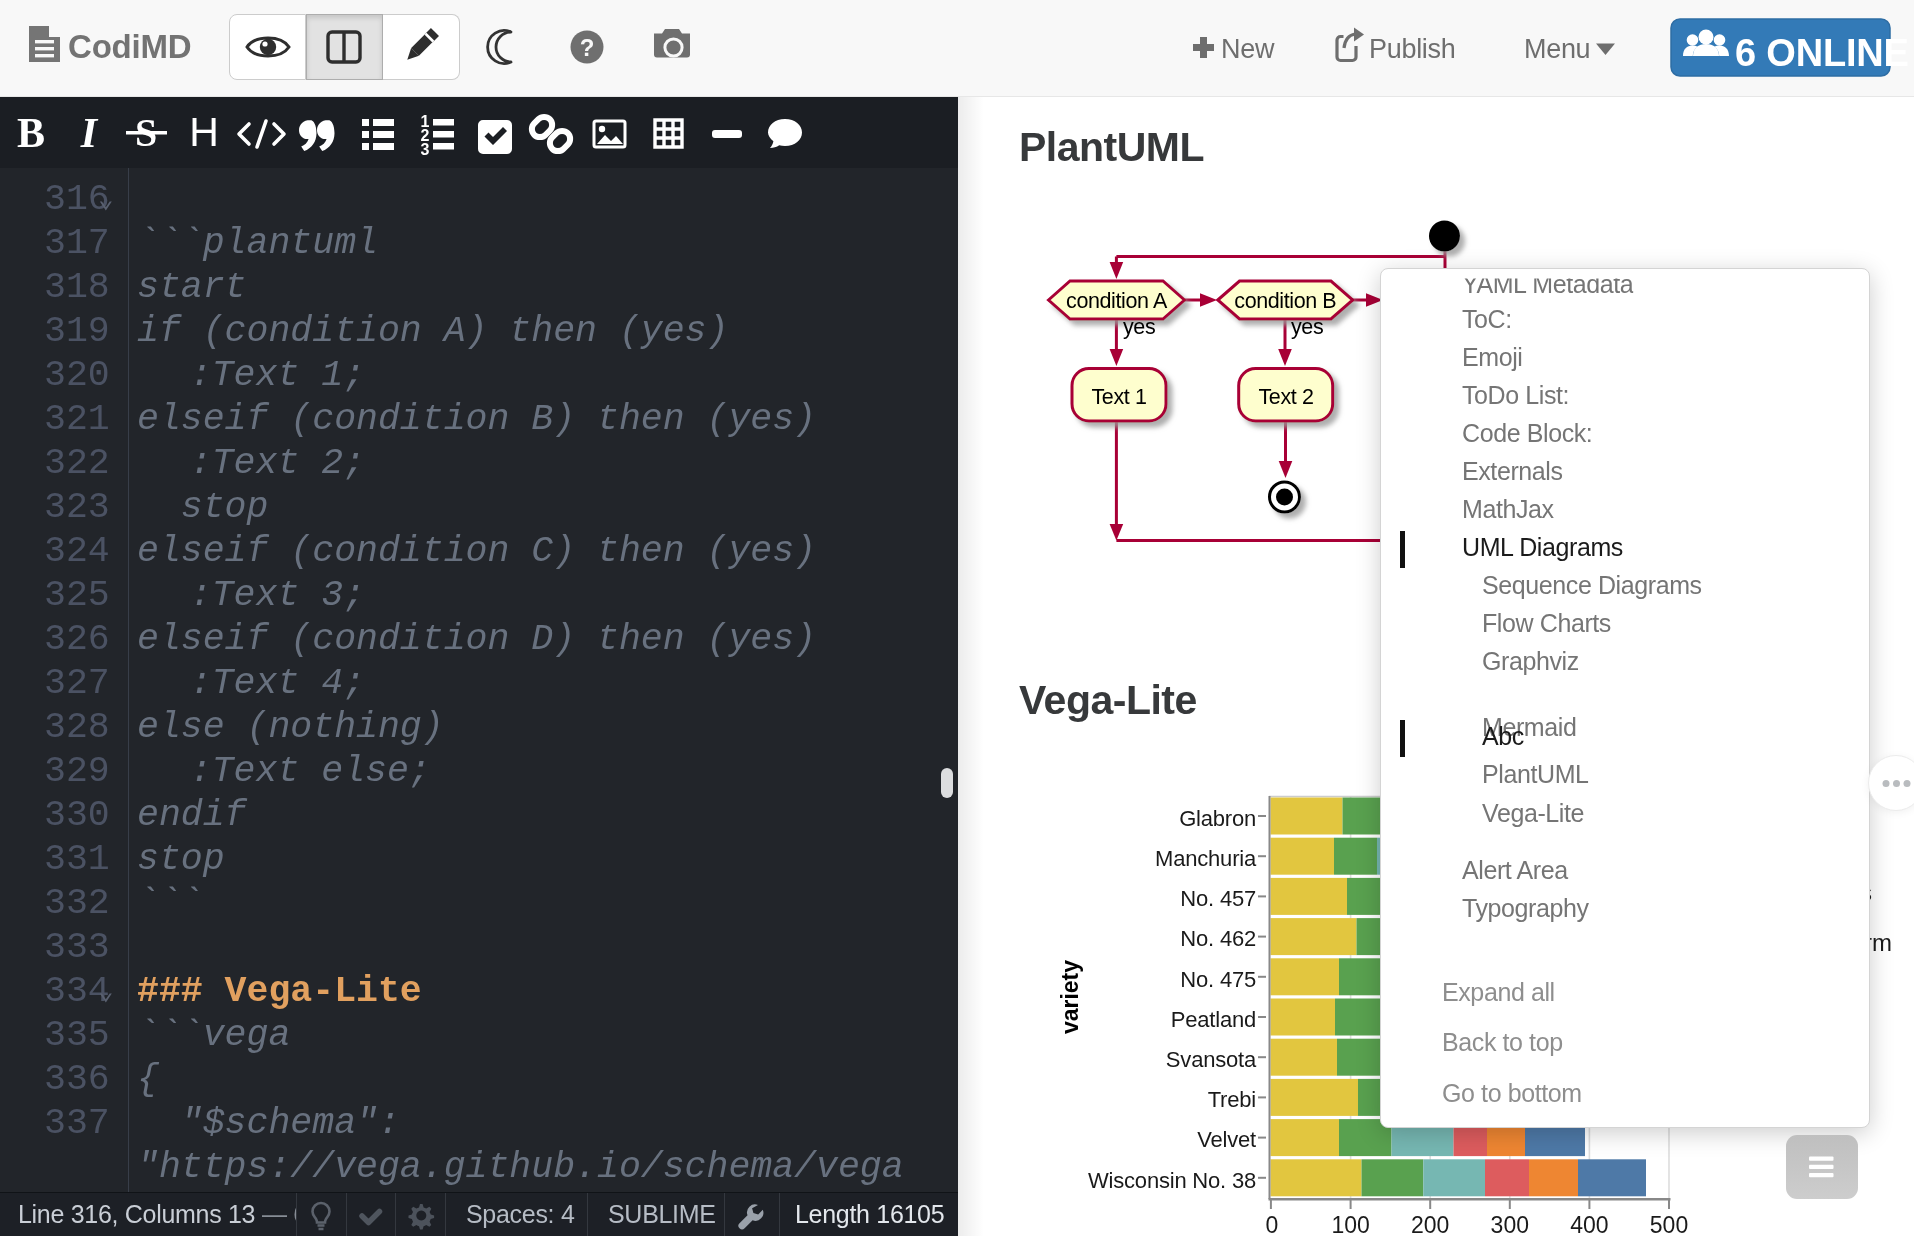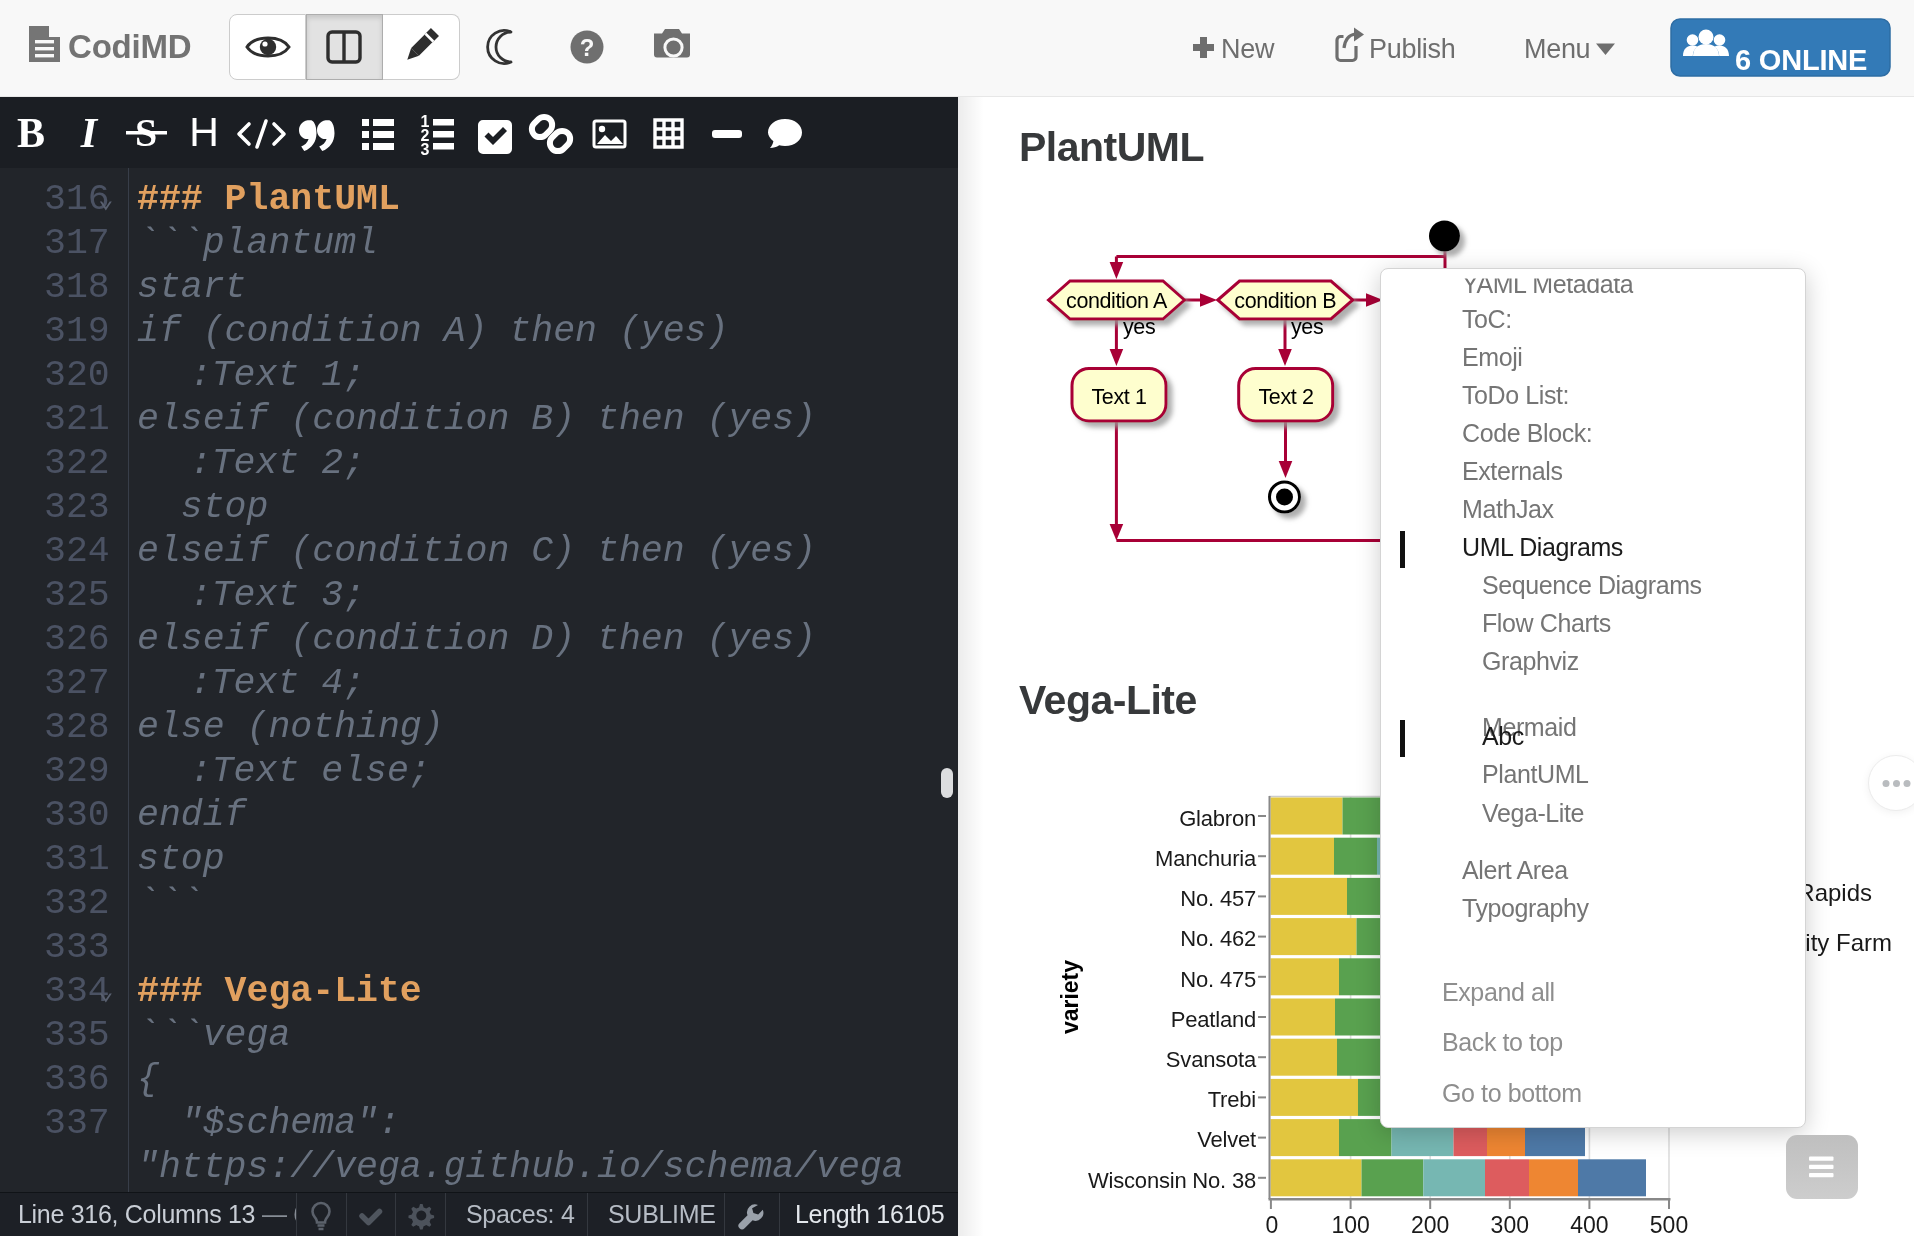--- a/index.html
+++ b/index.html
@@ -35,21 +35,21 @@
   background:#1d2026; border-top:1px solid #101317; color:#c3c8d1; font-size:25px; letter-spacing:-0.3px; z-index:6; }
 .sep { position:absolute; top:0; width:1px; height:44px; background:#34383f; }
 
 
 #preview { position:absolute; left:958px; top:97px; width:956px; height:1139px; background:#fff; z-index:1; }
 #shadowband { position:absolute; left:958px; top:97px; width:36px; height:1139px;
   background:linear-gradient(to right, rgba(0,0,0,0.075), rgba(0,0,0,0) 72%); z-index:2; }
 h3 { font-size:41px; font-weight:bold; color:#37393b; letter-spacing:-0.5px; }
 
 
-#dropdown { position:absolute; left:1380px; top:268px; width:426px; height:860px;
+#dropdown { position:absolute; left:1380px; top:268px; width:490px; height:860px;
   background:#fff; border:1px solid #d4d4d4; border-radius:8px;
   box-shadow:0 5px 25px rgba(0,0,0,0.20); z-index:20; overflow:hidden; }
 .dd { position:absolute; font-size:25px; letter-spacing:-0.4px; color:#757575; white-space:nowrap; }
 .dd.dark { color:#1b1b1b; }
 .dd.light { color:#8e8e8e; }
 .ddbar { position:absolute; width:5px; height:37px; background:#111; }
 
 
 #dotsbtn { position:absolute; left:1868px; top:755px; width:56px; height:56px; border-radius:50%;
   background:#fff; border:1.5px solid #ececec; box-shadow:0 2px 8px rgba(0,0,0,0.06); z-index:25; }
@@ -125,21 +125,21 @@
       <circle cx="1692.5" cy="40" r="5.8"></circle>
       <path d="M1683 56 c0 -7 4 -10.5 9.5 -10.5 c2 0 3.8 0.4 5.3 1.2 c-3.5 2.2 -5 5.5 -5 9.3 z"></path>
       <circle cx="1719.5" cy="40" r="5.8"></circle>
       <path d="M1729 56 c0 -7 -4 -10.5 -9.5 -10.5 c-2 0 -3.8 0.4 -5.3 1.2 c3.5 2.2 5 5.5 5 9.3 z"></path>
     </g>
   </svg>
   <div id="logo-text">CodiMD</div>
   <div style="position:absolute; left:1221px; top:34px; font-size:27px; letter-spacing:-0.3px; color:#6e6e6e;">New</div>
   <div style="position:absolute; left:1369px; top:34px; font-size:27px; letter-spacing:-0.3px; color:#6e6e6e;">Publish</div>
   <div style="position:absolute; left:1524px; top:34px; font-size:27px; letter-spacing:-0.3px; color:#6e6e6e;">Menu</div>
-  <div style="position:absolute; left:1735px; top:32px; font-size:29px; font-weight:bold; letter-spacing:-0.2px; color:#fff; z-index:2;margin-top:12px;">6 ONLINE</div>
+  <div style="position:absolute; left:1735px; top:32px; font-size:38px; font-weight:bold; letter-spacing:-0.2px; color:#fff; z-index:2;">6 ONLINE</div>
 </div>
 
 <div id="toolbar">
 <svg width="958" height="71" viewBox="0 0 958 71">
   <g fill="#fff">
     <text x="31" y="50" text-anchor="middle" font-size="42" font-weight="bold" font-family="Liberation Serif">B</text>
     <text x="89" y="50" text-anchor="middle" font-size="42" font-weight="bold" font-style="italic" font-family="Liberation Serif">I</text>
     <text x="146" y="49" text-anchor="middle" font-size="40" font-weight="bold" font-family="Liberation Serif">S</text>
     <rect x="126" y="34" width="41" height="3.5"></rect>
     <text x="204" y="49" text-anchor="middle" font-size="41" font-family="Liberation Sans">H</text>
@@ -190,21 +190,20 @@
 
     <path d="M785 22 c10 0 17 6 17 13.5 c0 7.5 -7 13.5 -17 13.5 c-2 0 -4 -0.3 -5.8 -0.8 c-2.5 1.8 -5.8 2.8 -9.2 2.8 c1.8 -2 3 -4.3 3.4 -6.8 c-3.2 -2.4 -5.4 -5.6 -5.4 -8.7 c0 -7.5 7 -13.5 17 -13.5 z"></path>
   </g>
 </svg>
 </div>
 
 <div id="editor">
   <div id="gutterline"></div>
   <div class="ln" style="top:10px;">316</div>
     <div class="fold" style="top:10px;">⌄</div>
-    <div class="cl" style="top:10px;"><span class="h">### PlantUML</span></div>
   <div class="ln" style="top:54px;">317</div>
     <div class="cl" style="top:54px;">```plantuml</div>
   <div class="ln" style="top:98px;">318</div>
     <div class="cl" style="top:98px;">start</div>
   <div class="ln" style="top:142px;">319</div>
     <div class="cl" style="top:142px;">if (condition A) then (yes)</div>
   <div class="ln" style="top:186px;">320</div>
     <div class="cl" style="top:186px; left:146px;">  :Text 1;</div>
   <div class="ln" style="top:230px;">321</div>
     <div class="cl" style="top:230px;">elseif (condition B) then (yes)</div>

